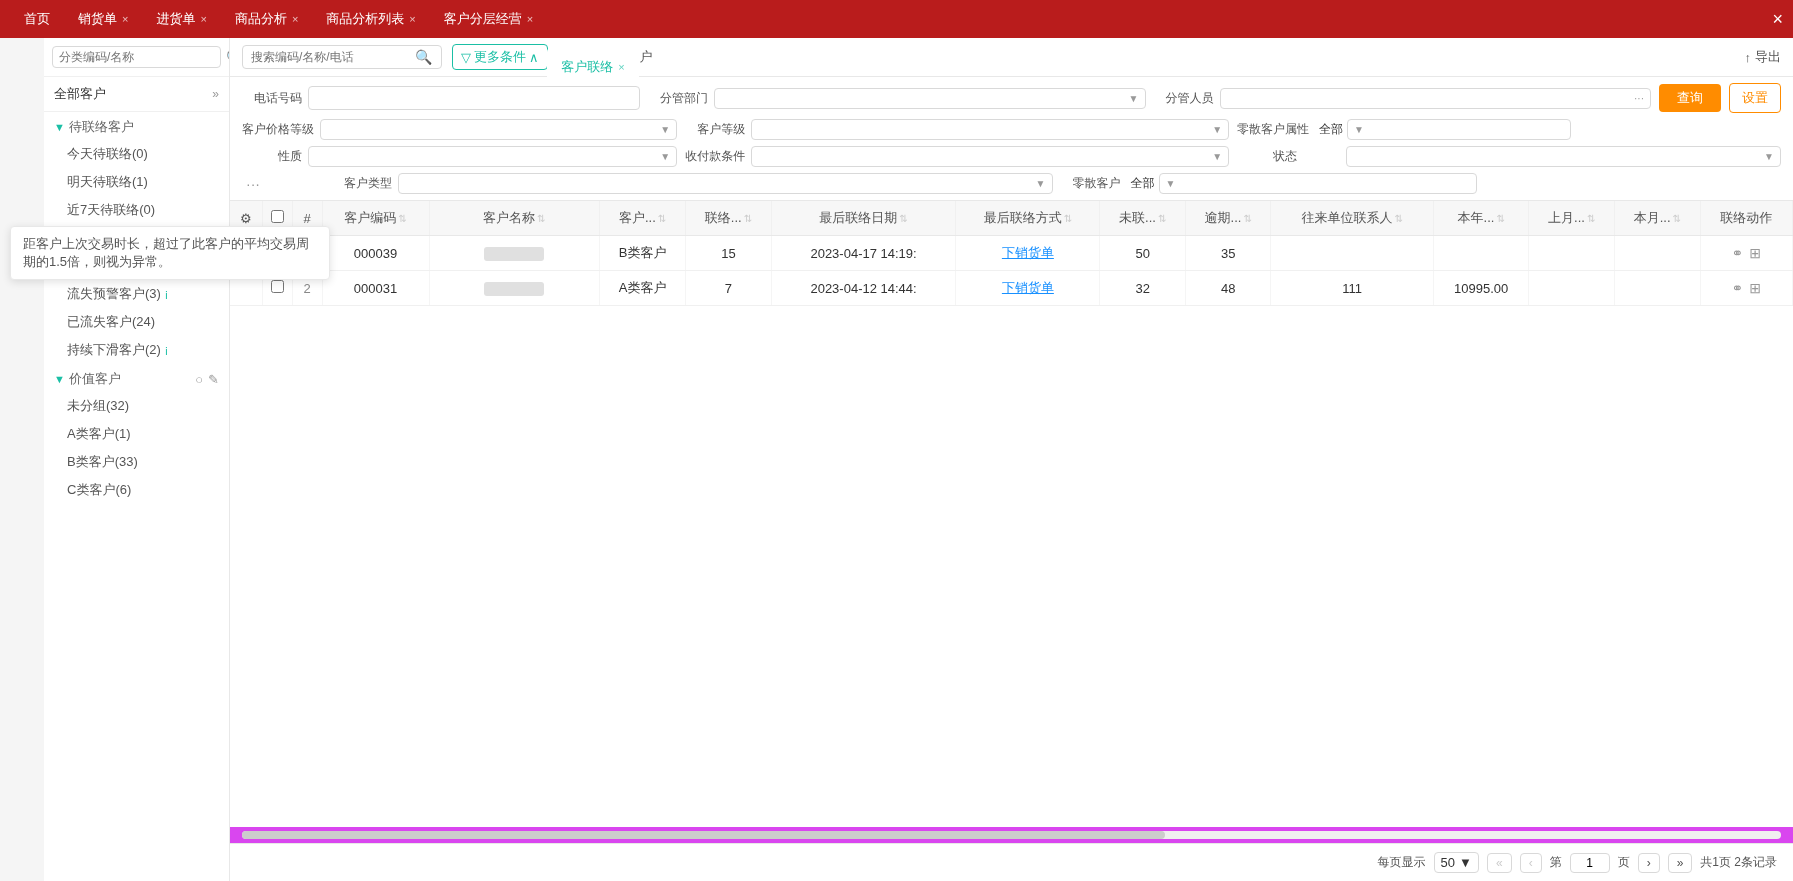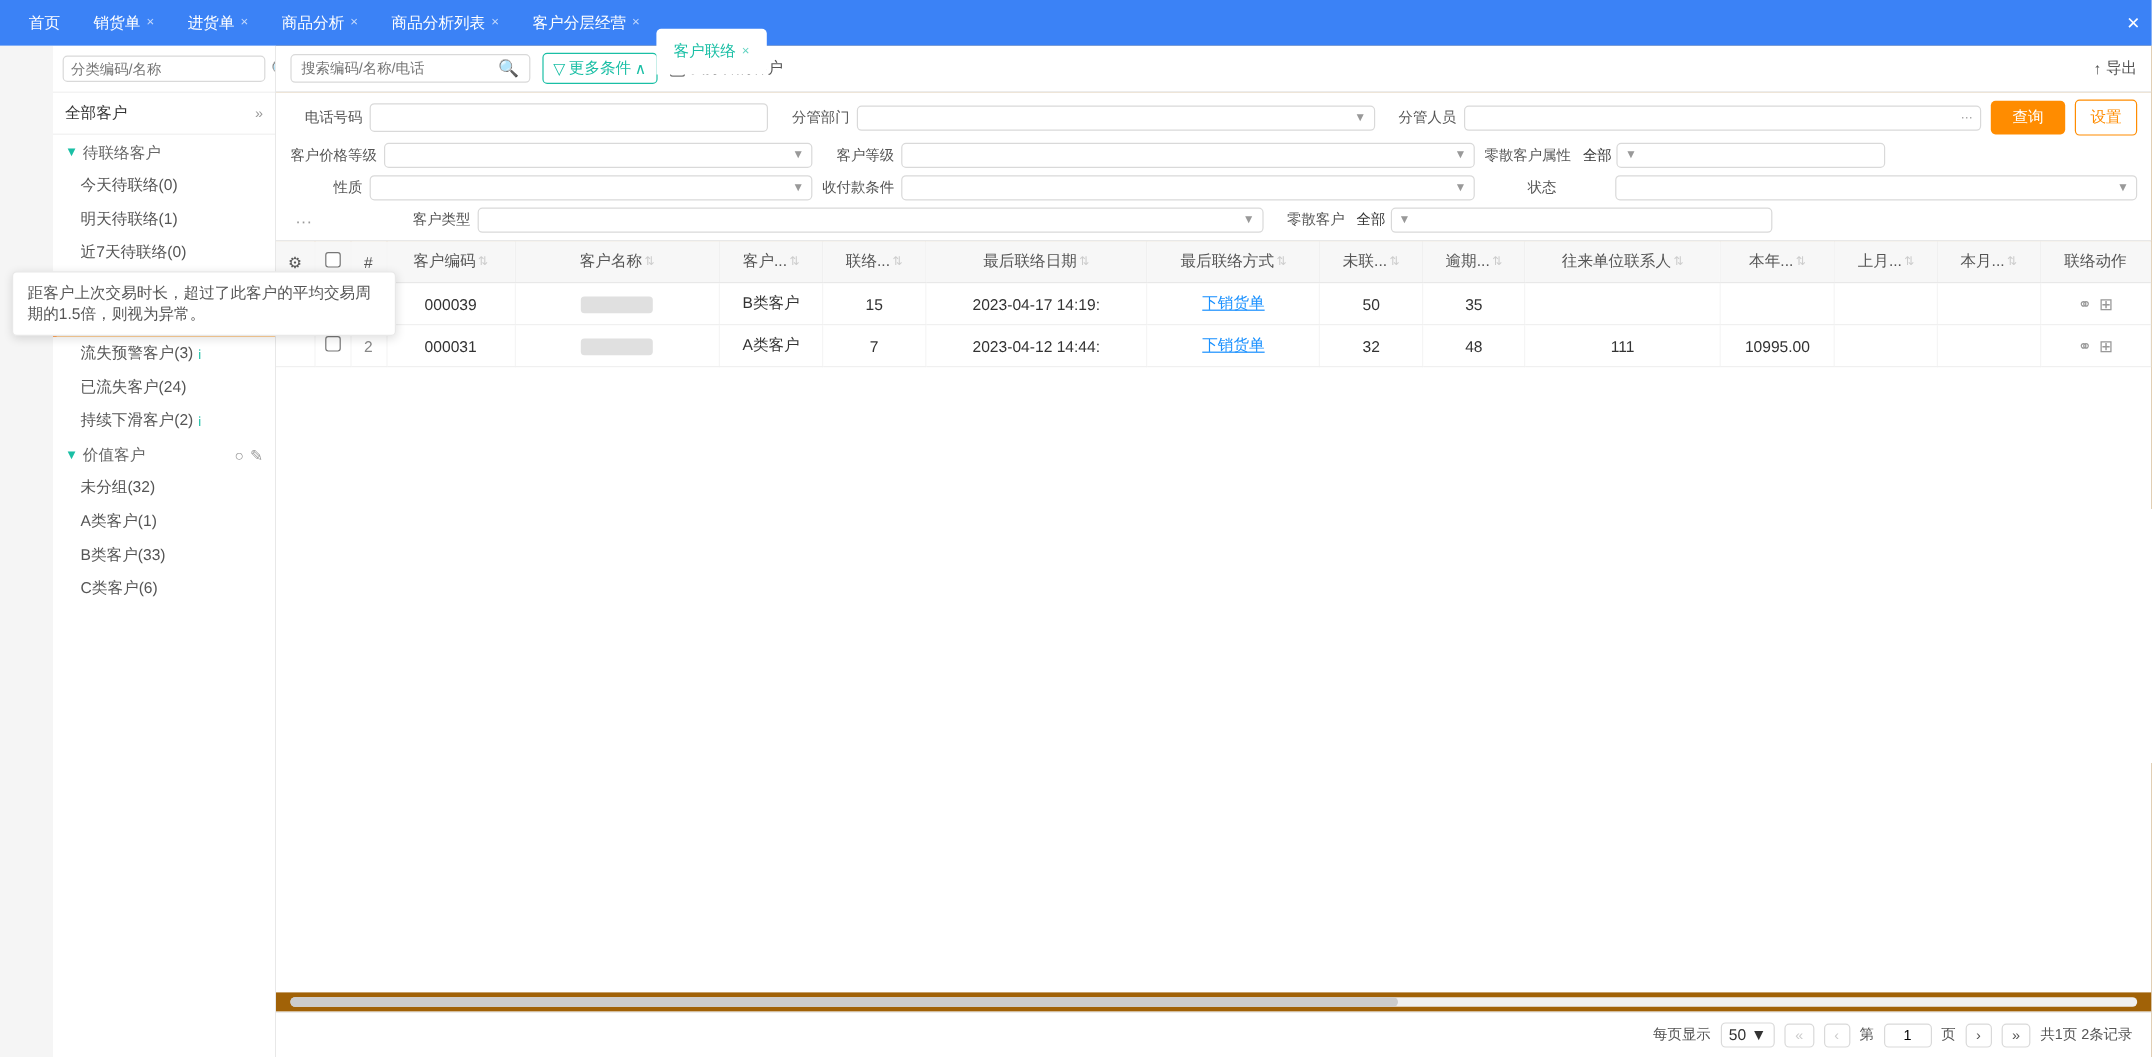--- a/index.html
+++ b/index.html
@@ -1,20 +1,20 @@
 <!DOCTYPE html>
 <html><head>
   <meta charset="utf-8">
   <style>
     * { box-sizing: border-box; margin: 0; padding: 0; font-family: 'Microsoft YaHei', Arial, sans-serif; font-size: 13px; }
     body { background: #f5f5f5; width: 1793px; min-height: 881px; overflow: hidden; }
 
     
     .top-nav {
-      display: flex; align-items: center; background: #3b82f6; height: 38px;
+      display: flex; align-items: flex-start; background: #b91c1c; height: 38px;
       padding: 0 10px; position: relative;
     }
     .top-nav-item {
       color: #fff; padding: 0 14px; height: 38px; display: flex; align-items: center;
       cursor: pointer; font-size: 13px; white-space: nowrap;
     }
     .top-nav-item.active { background: #fff; color: #1abfa5; border-radius: 4px 4px 0 0; margin-top: 48px; }
     .top-nav-item .close-x { margin-left: 5px; font-size: 11px; opacity: 0.7; }
     .top-nav-close-btn {
       position: absolute; right: 10px; top: 50%; transform: translateY(-50%);
@@ -64,21 +64,21 @@
     
     .tooltip-box {
       position: absolute; left: 10px; top: 226px; z-index: 100;
       background: #fff; border: 1px solid #e8e8e8; border-radius: 4px;
       padding: 8px 12px; font-size: 12px; color: #555; max-width: 320px;
       box-shadow: 0 2px 8px rgba(0,0,0,0.12);
     }
 
     
     .content-area {
-      flex: 1; display: flex; flex-direction: column; overflow: hidden; background: #a16207;
+      flex: 1; display: flex; flex-direction: column; overflow: hidden; background: #d946ef;
     }
 
     
     .filter-bar {
       background: #fff; border-bottom: 1px solid #e8e8e8; padding: 6px 12px;
       display: flex; align-items: center; gap: 10px; flex-wrap: nowrap;
     }
     .filter-search-box {
       display: flex; align-items: center; border: 1px solid #d9d9d9; border-radius: 4px;
       padding: 3px 8px; background: #fff; min-width: 200px;

